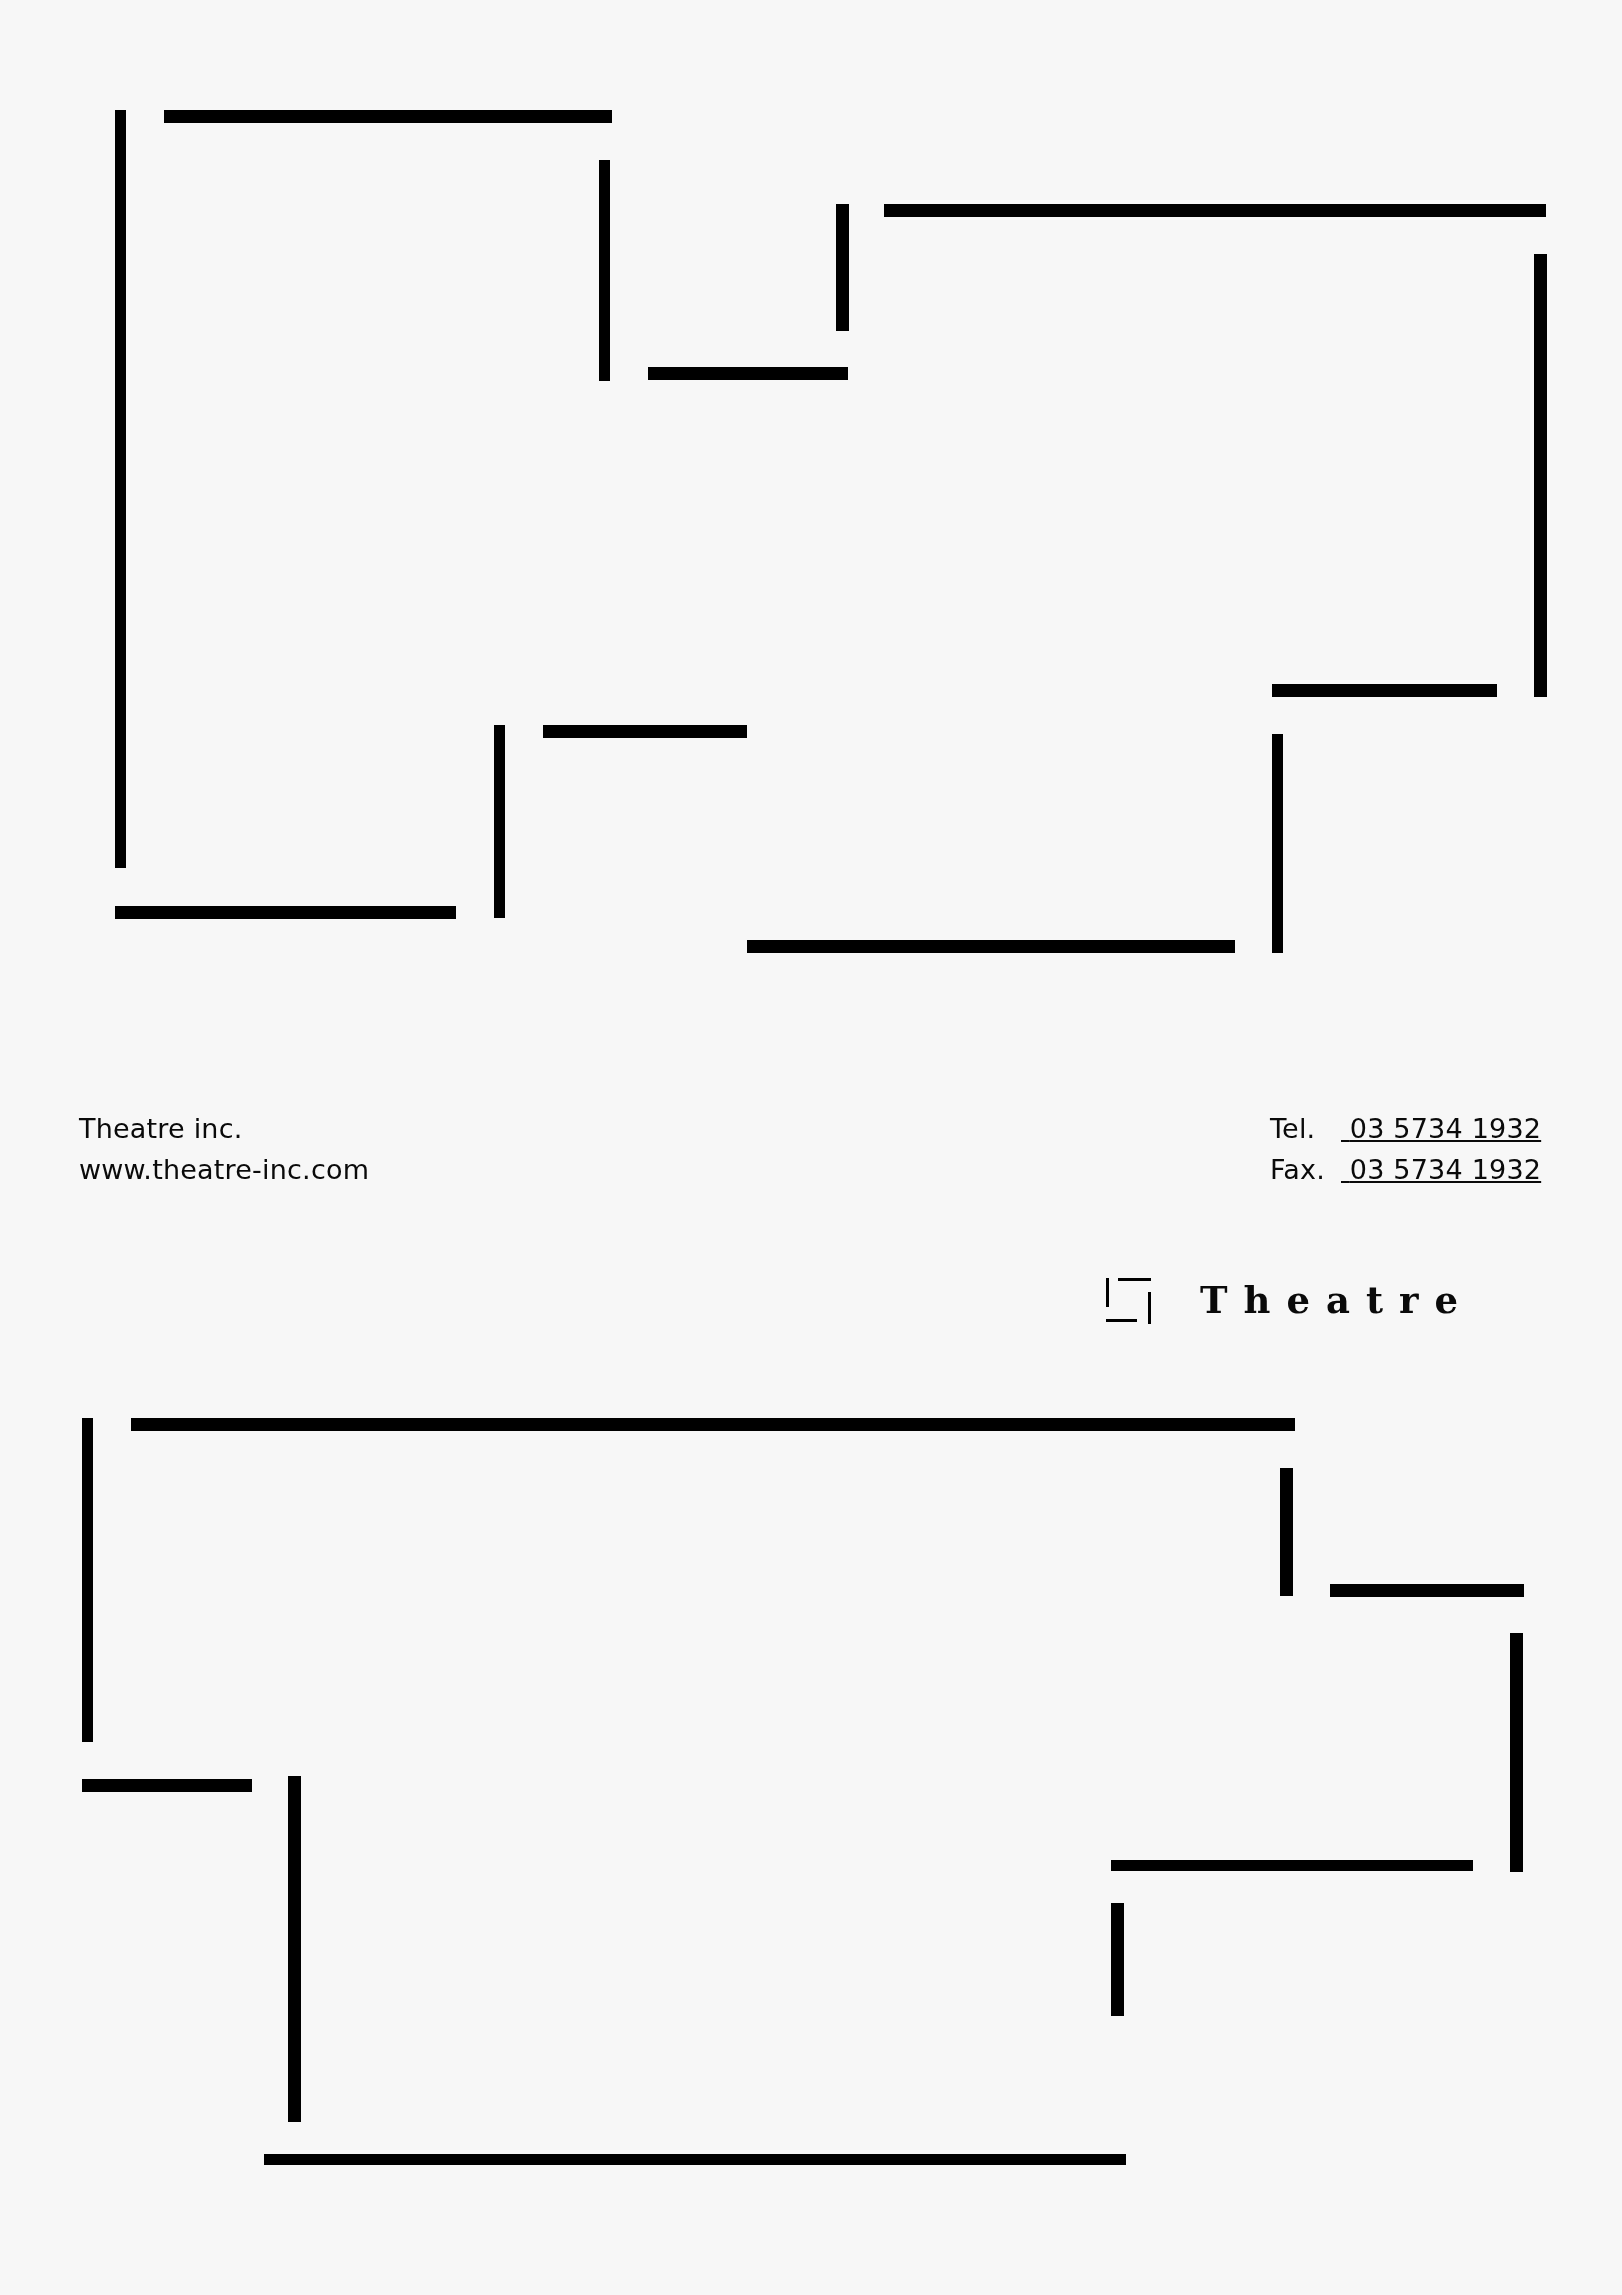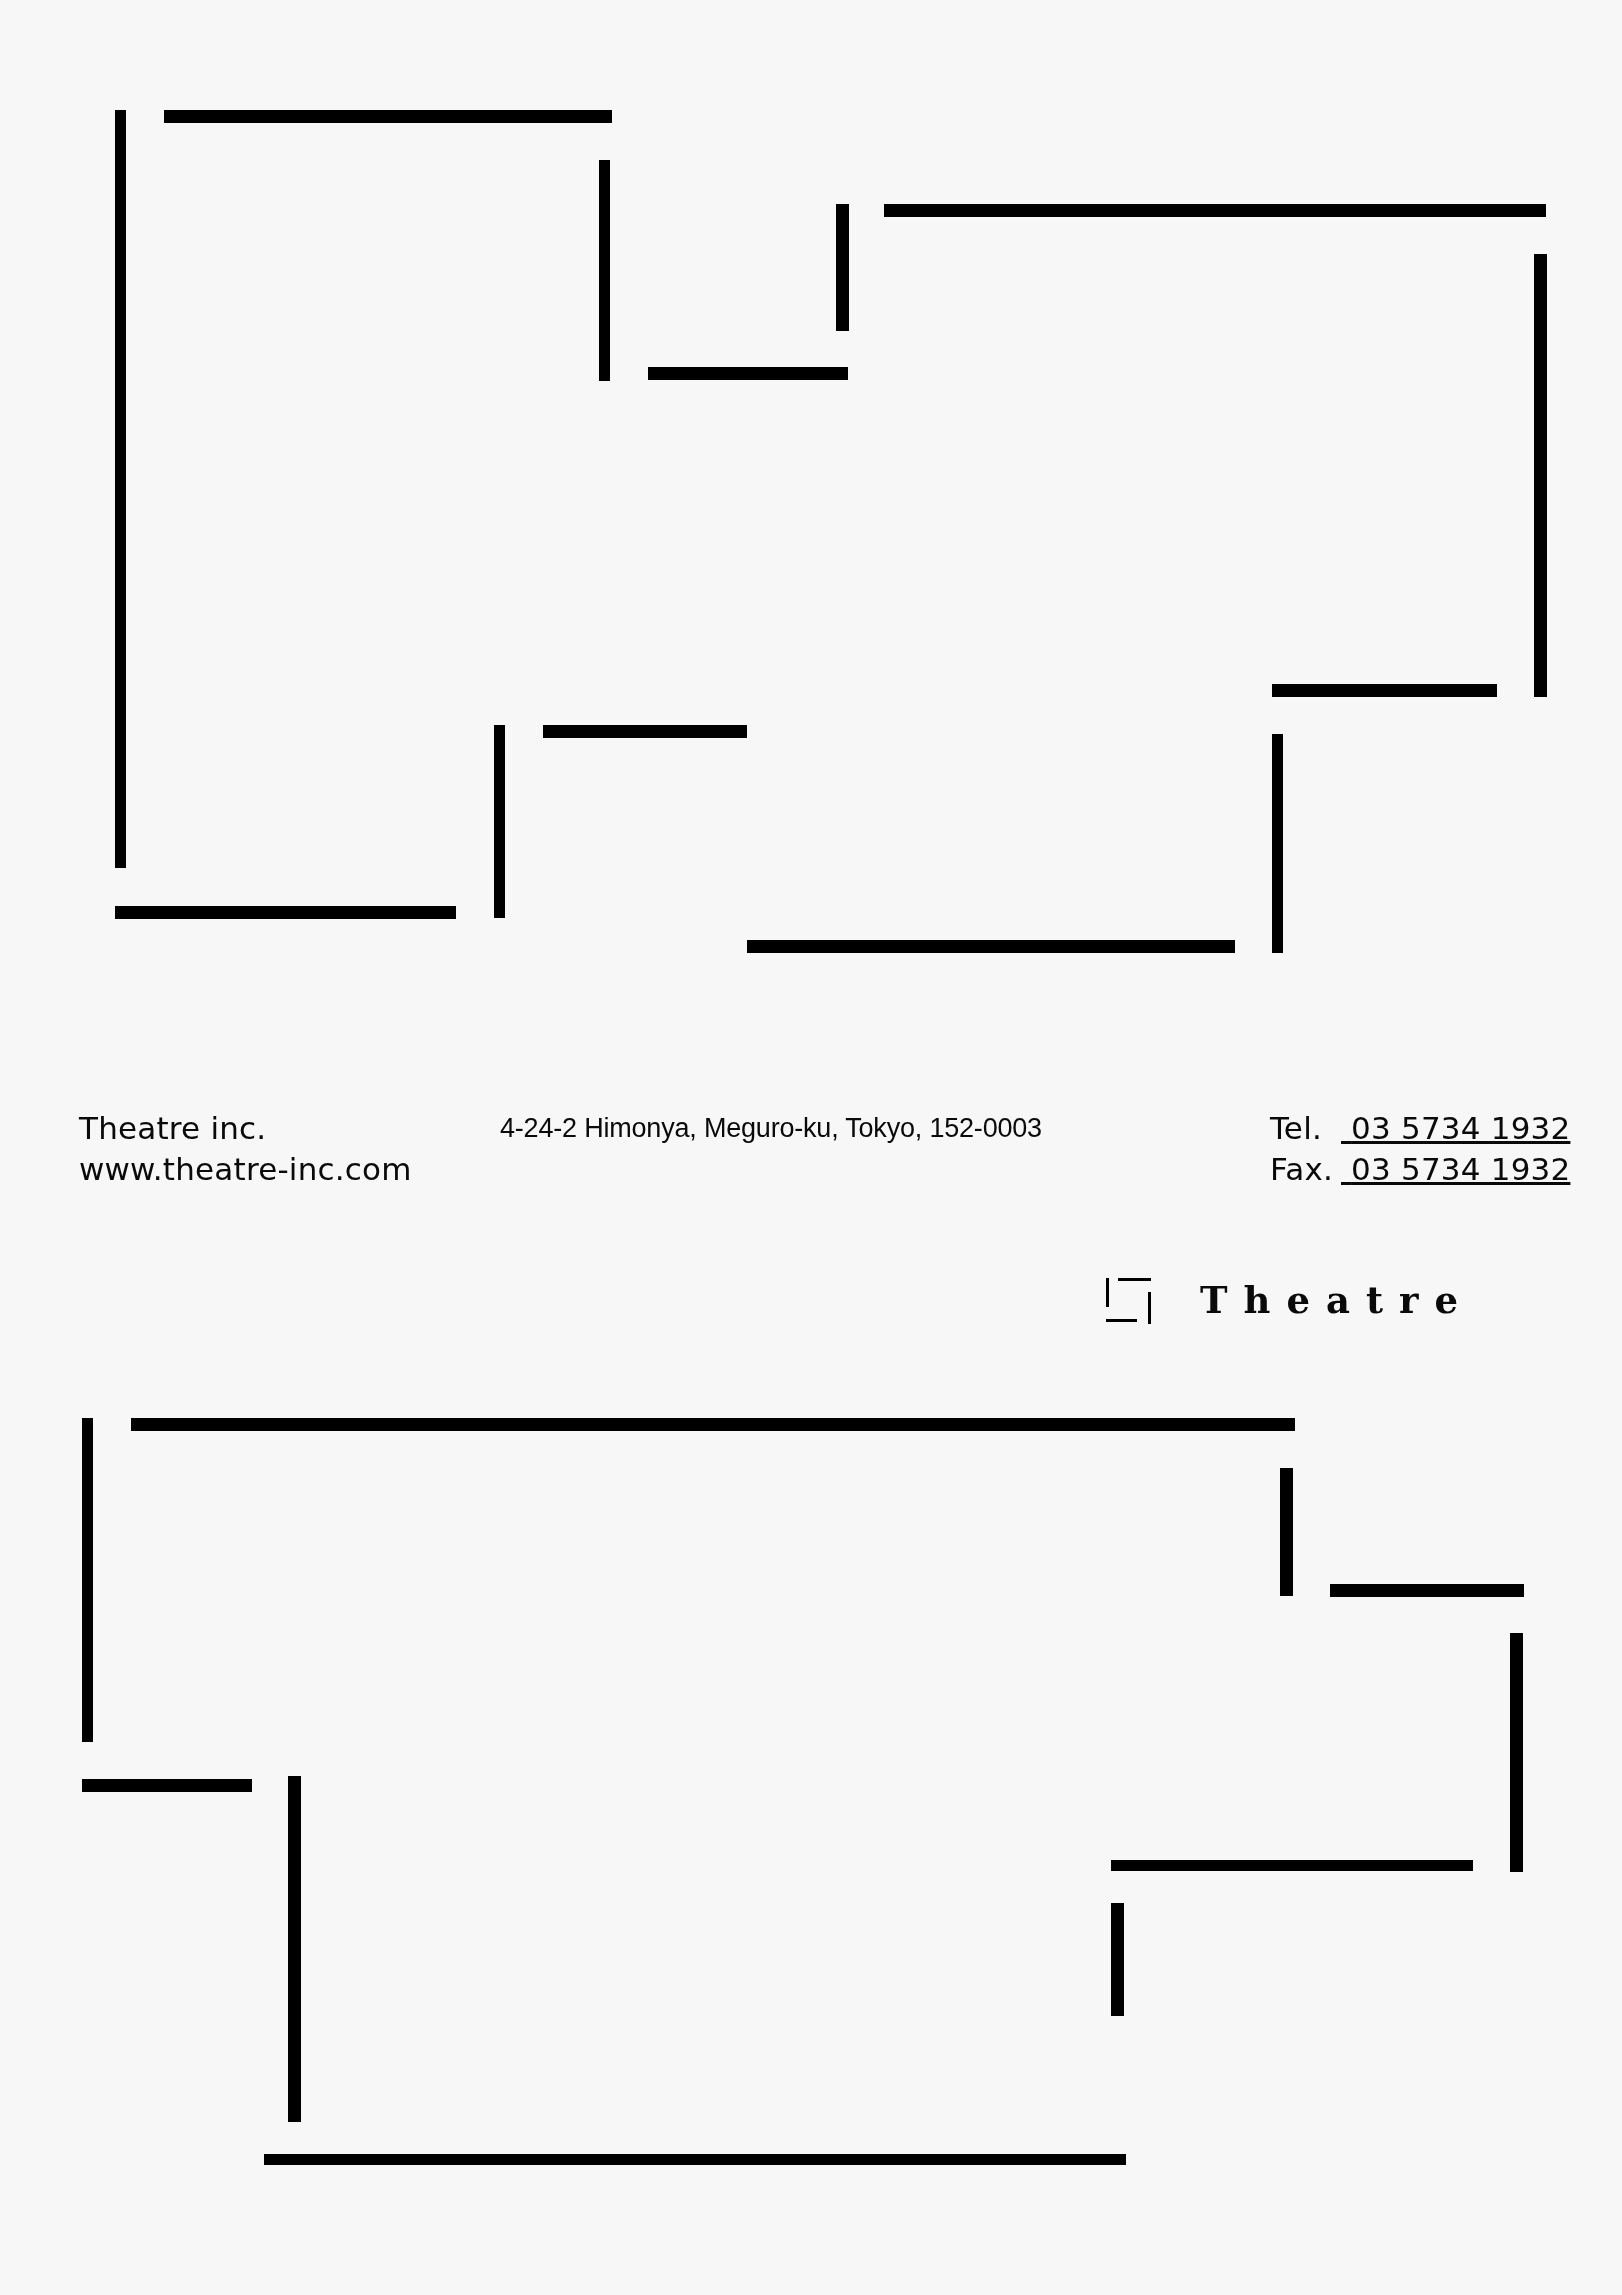--- a/index.html
+++ b/index.html
@@ -10,21 +10,21 @@
     overflow: hidden;
     font-family: "DejaVu Sans", sans-serif;
     color: #0a0a0a;
   }
   .figure { position: absolute; left: 0; top: 0; width: 1623px; height: 2295px; }
   .seg { position: absolute; background: #000; }
 
   .info-col {
     position: absolute;
     top: 1108px;
-    font-size: 31px;
+    font-size: 27px;
     line-height: 41px;
     font-weight: 500;
     letter-spacing: 0.2px;
     white-space: nowrap;
   }
   .info-col div { display: block; }
   .col-company { left: 79px; }
   .col-address { left: 500px; font-family: "Liberation Sans", sans-serif; font-size: 27px; letter-spacing: -0.2px; }
   .col-contact { left: 1270px; text-decoration: underline; }
   .contact-row { display: flex; }
@@ -77,21 +77,20 @@
     <div class="seg" style="left: 288px; top: 1776px; width: 13px; height: 346px; background: rgb(0, 0, 0);"></div>
     <div class="seg" style="left: 82px; top: 1779px; width: 170px; height: 13px; background: rgb(0, 0, 0);"></div>
   </div>
 
 <div class="info-col col-company">
   <div>Theatre inc.</div>
   <div>www.theatre-inc.com</div>
 </div>
 
 <div class="info-col col-address">
-  <div>4-24-2 Himonya, Meguro-ku, Tokyo, 152-0003</div>
 </div>
 
 <div class="info-col col-contact">
   <div class="contact-row">
     <span class="contact-label">Tel.</span>
     <span>03 5734 1932</span>
   </div>
   <div class="contact-row">
     <span class="contact-label">Fax.</span>
     <span>03 5734 1932</span>

